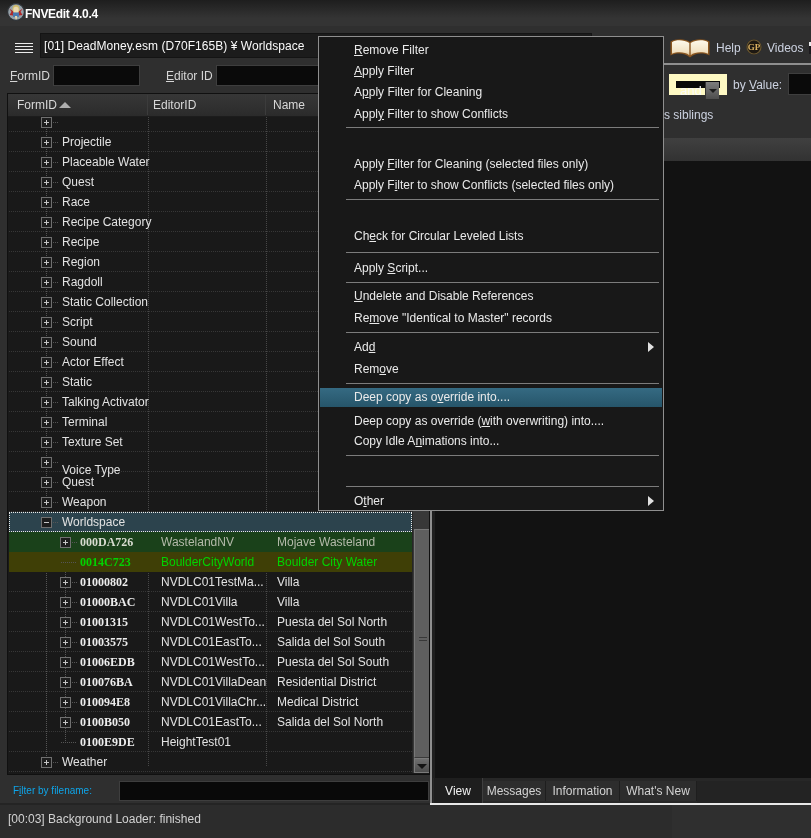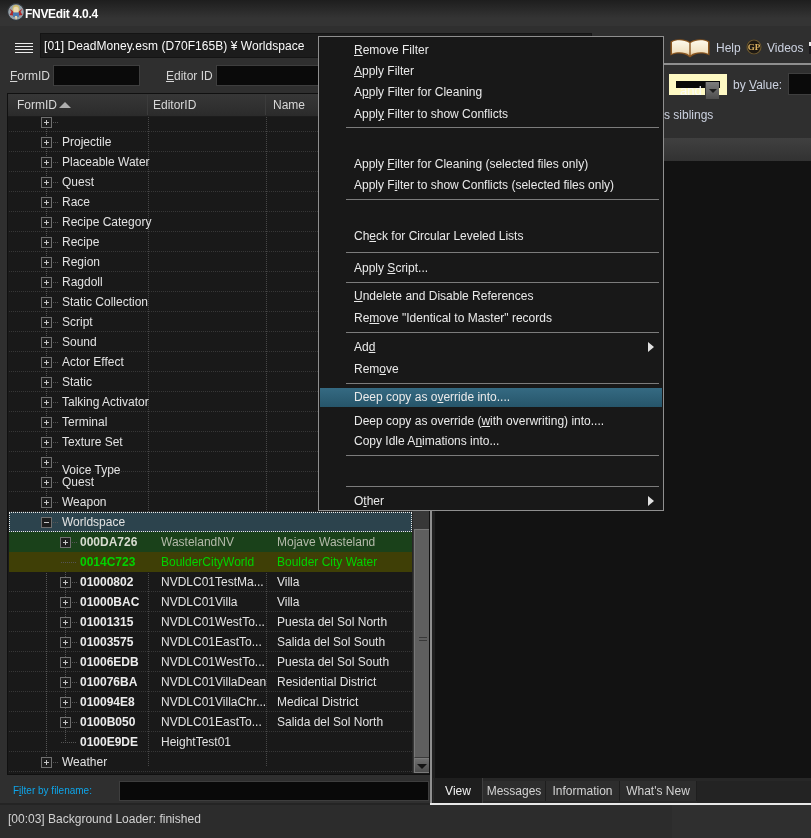--- a/index.html
+++ b/index.html
@@ -29,21 +29,21 @@
 .hdiv{position:absolute;top:1px;width:1px;height:20px;background:#1f1f1f;border-right:1px solid #3c3c3c}
 #sortarr{position:absolute;left:51px;top:8px;width:0;height:0;border-left:6px solid transparent;border-right:6px solid transparent;border-bottom:6px solid #aeaeae}
 .rowsep{position:absolute;left:1px;width:403px;height:1px;background:repeating-linear-gradient(90deg,#373737 0 1px,transparent 1px 2px)}
 .coldiv{position:absolute;top:23px;width:1px;height:649px;background:repeating-linear-gradient(#474747 0 1px,transparent 1px 2px)}
 .vtree{position:absolute;width:1px;background:repeating-linear-gradient(#555 0 1px,transparent 1px 2px)}
 .hd{position:absolute;height:1px;background:repeating-linear-gradient(90deg,#555 0 1px,transparent 1px 2px)}
 .exp{position:absolute;width:11px;height:11px;background:#1d1d1d;border:1px solid #707070}
 .exp .ph{position:absolute;left:2px;top:4px;width:5px;height:1px;background:#c6c6c6}
 .exp .pv{position:absolute;left:4px;top:2px;width:1px;height:5px;background:#c6c6c6}
 .tt{position:absolute;font-size:12px;color:#e2e2e2;white-space:pre;margin-top:1px}
-.fid{position:absolute;font-family:Liberation Sans, sans-serif;font-size:12px;font-weight:bold;color:#ededed;white-space:pre;margin-top:1px}
+.fid{position:absolute;font-family:Liberation Serif, serif;font-size:12px;font-weight:bold;color:#ededed;white-space:pre;margin-top:1px}
 .selrow{position:absolute;left:1px;width:403px;height:20px;background:#2c434d;outline:1px dotted #e8e8e8;outline-offset:-1px}
 .grow{position:absolute;left:1px;width:403px;height:20px;background:#1a411a}
 .orow{position:absolute;left:1px;width:403px;height:20px;background:#3f3f06}
 .gt1{color:#d8dcd0}.gt2{color:#b4baaa}
 .ot{color:#00d300}
 #sbar{position:absolute;left:404px;top:23px;width:17px;height:656px;background:#383838;border-left:1px solid #262626}
 #sthumb{position:absolute;left:1px;top:412px;width:16px;height:229px;background:#5f5f5f;border:1px solid #787878;border-bottom-color:#3a3a3a}
 #sgrip{position:absolute;left:4px;top:107px;width:8px;height:5px;
  background:linear-gradient(#383838 0 1px,transparent 1px 2px,transparent 2px 3px,#383838 3px 4px,transparent 4px)}
 #sbtn{position:absolute;left:1px;top:641px;width:16px;height:15px;background:linear-gradient(#6e6e6e,#4d4d4d);border:1px solid #7a7a7a}

